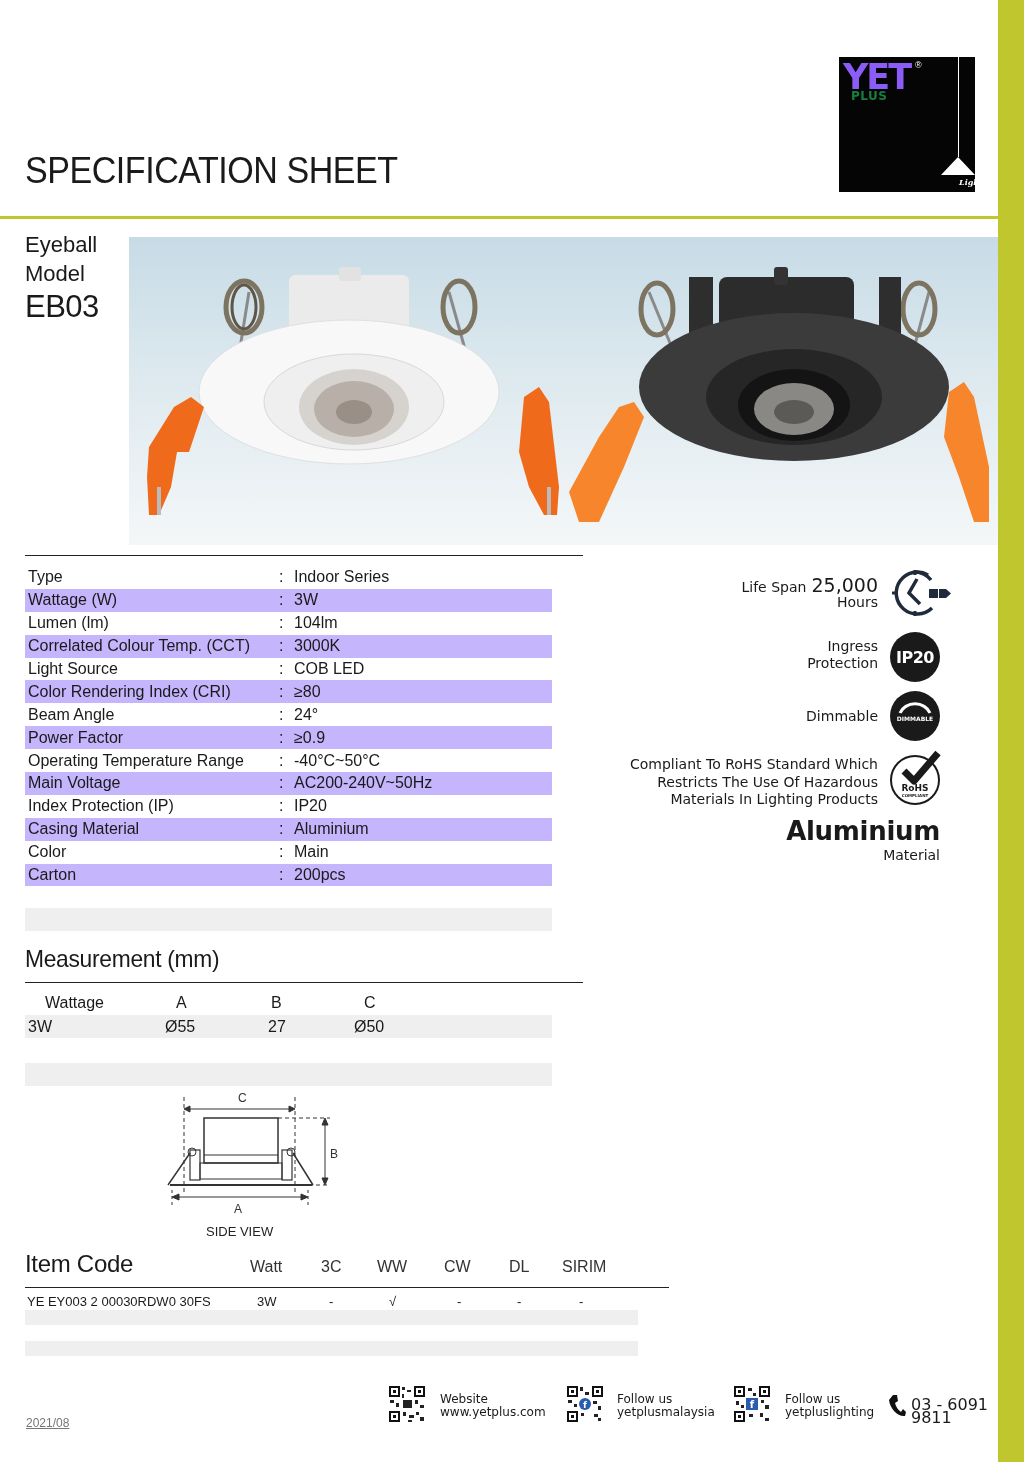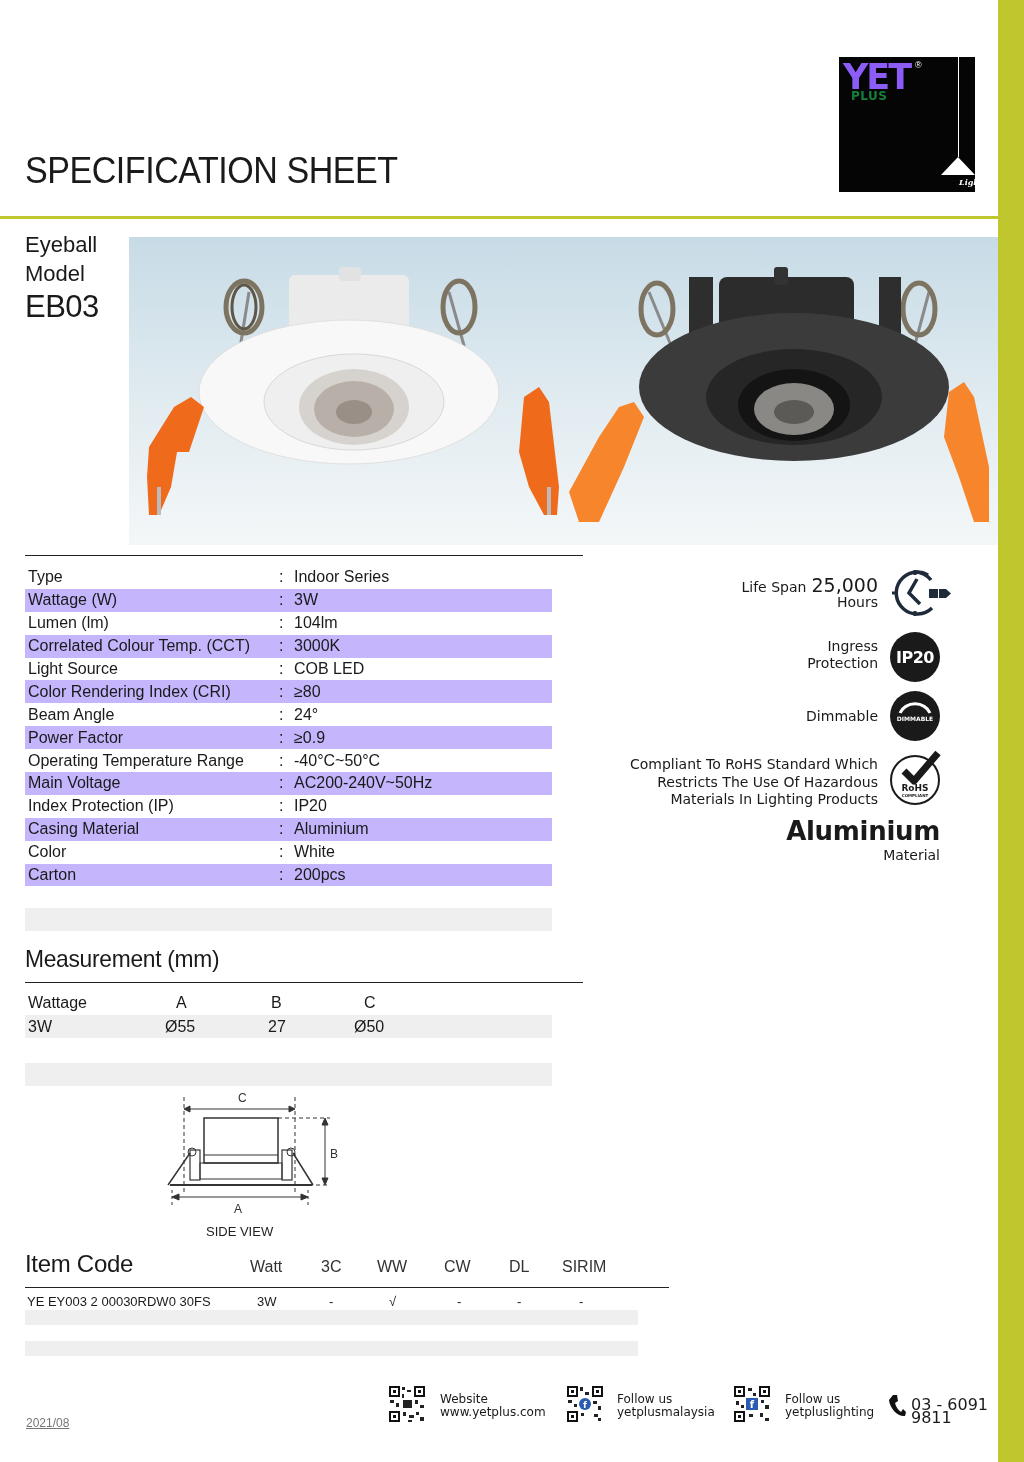--- a/index.html
+++ b/index.html
@@ -179,21 +179,21 @@
       <span class="v">IP20</span>
     </div>
   <div class="spec-row alt">
       <span class="k">Casing Material</span>
       <span class="c">:</span>
       <span class="v">Aluminium</span>
     </div>
   <div class="spec-row">
       <span class="k">Color</span>
       <span class="c">:</span>
-      <span class="v">White</span>
+      <span class="v">Main</span>
     </div>
   <div class="spec-row alt">
       <span class="k">Carton</span>
       <span class="c">:</span>
       <span class="v">200pcs</span>
     </div>
 </div>
 <div class="spacer-bar" style="top:908px;"></div>
 
 <div class="feat" style="top:574px;">
@@ -239,21 +239,21 @@
 </div>
 
 <div class="feat" style="top:815px; right:84px;">
   <div style="font-family:'DejaVu Sans',sans-serif; font-weight:bold; font-size:26px; letter-spacing:-0.3px; line-height:32px;">Aluminium</div>
   <div style="font-size:14px;">Material</div>
 </div>
 
 <div class="meas-title">Measurement (mm)</div>
 <div class="meas-rule"></div>
 <div class="meas-row" style="top:991px;">
-  <span style="left:3px;">Wattage</span>
+  <span style="left:20px;">Wattage</span>
   <span style="left:151px;">A</span>
   <span style="left:246px;">B</span>
   <span style="left:339px;">C</span>
 </div>
 <div class="meas-row alt" style="top:1015px;">
   <span style="left:3px;">3W</span>
   <span style="left:140px;">Ø55</span>
   <span style="left:243px;">27</span>
   <span style="left:329px;">Ø50</span>
 </div>

